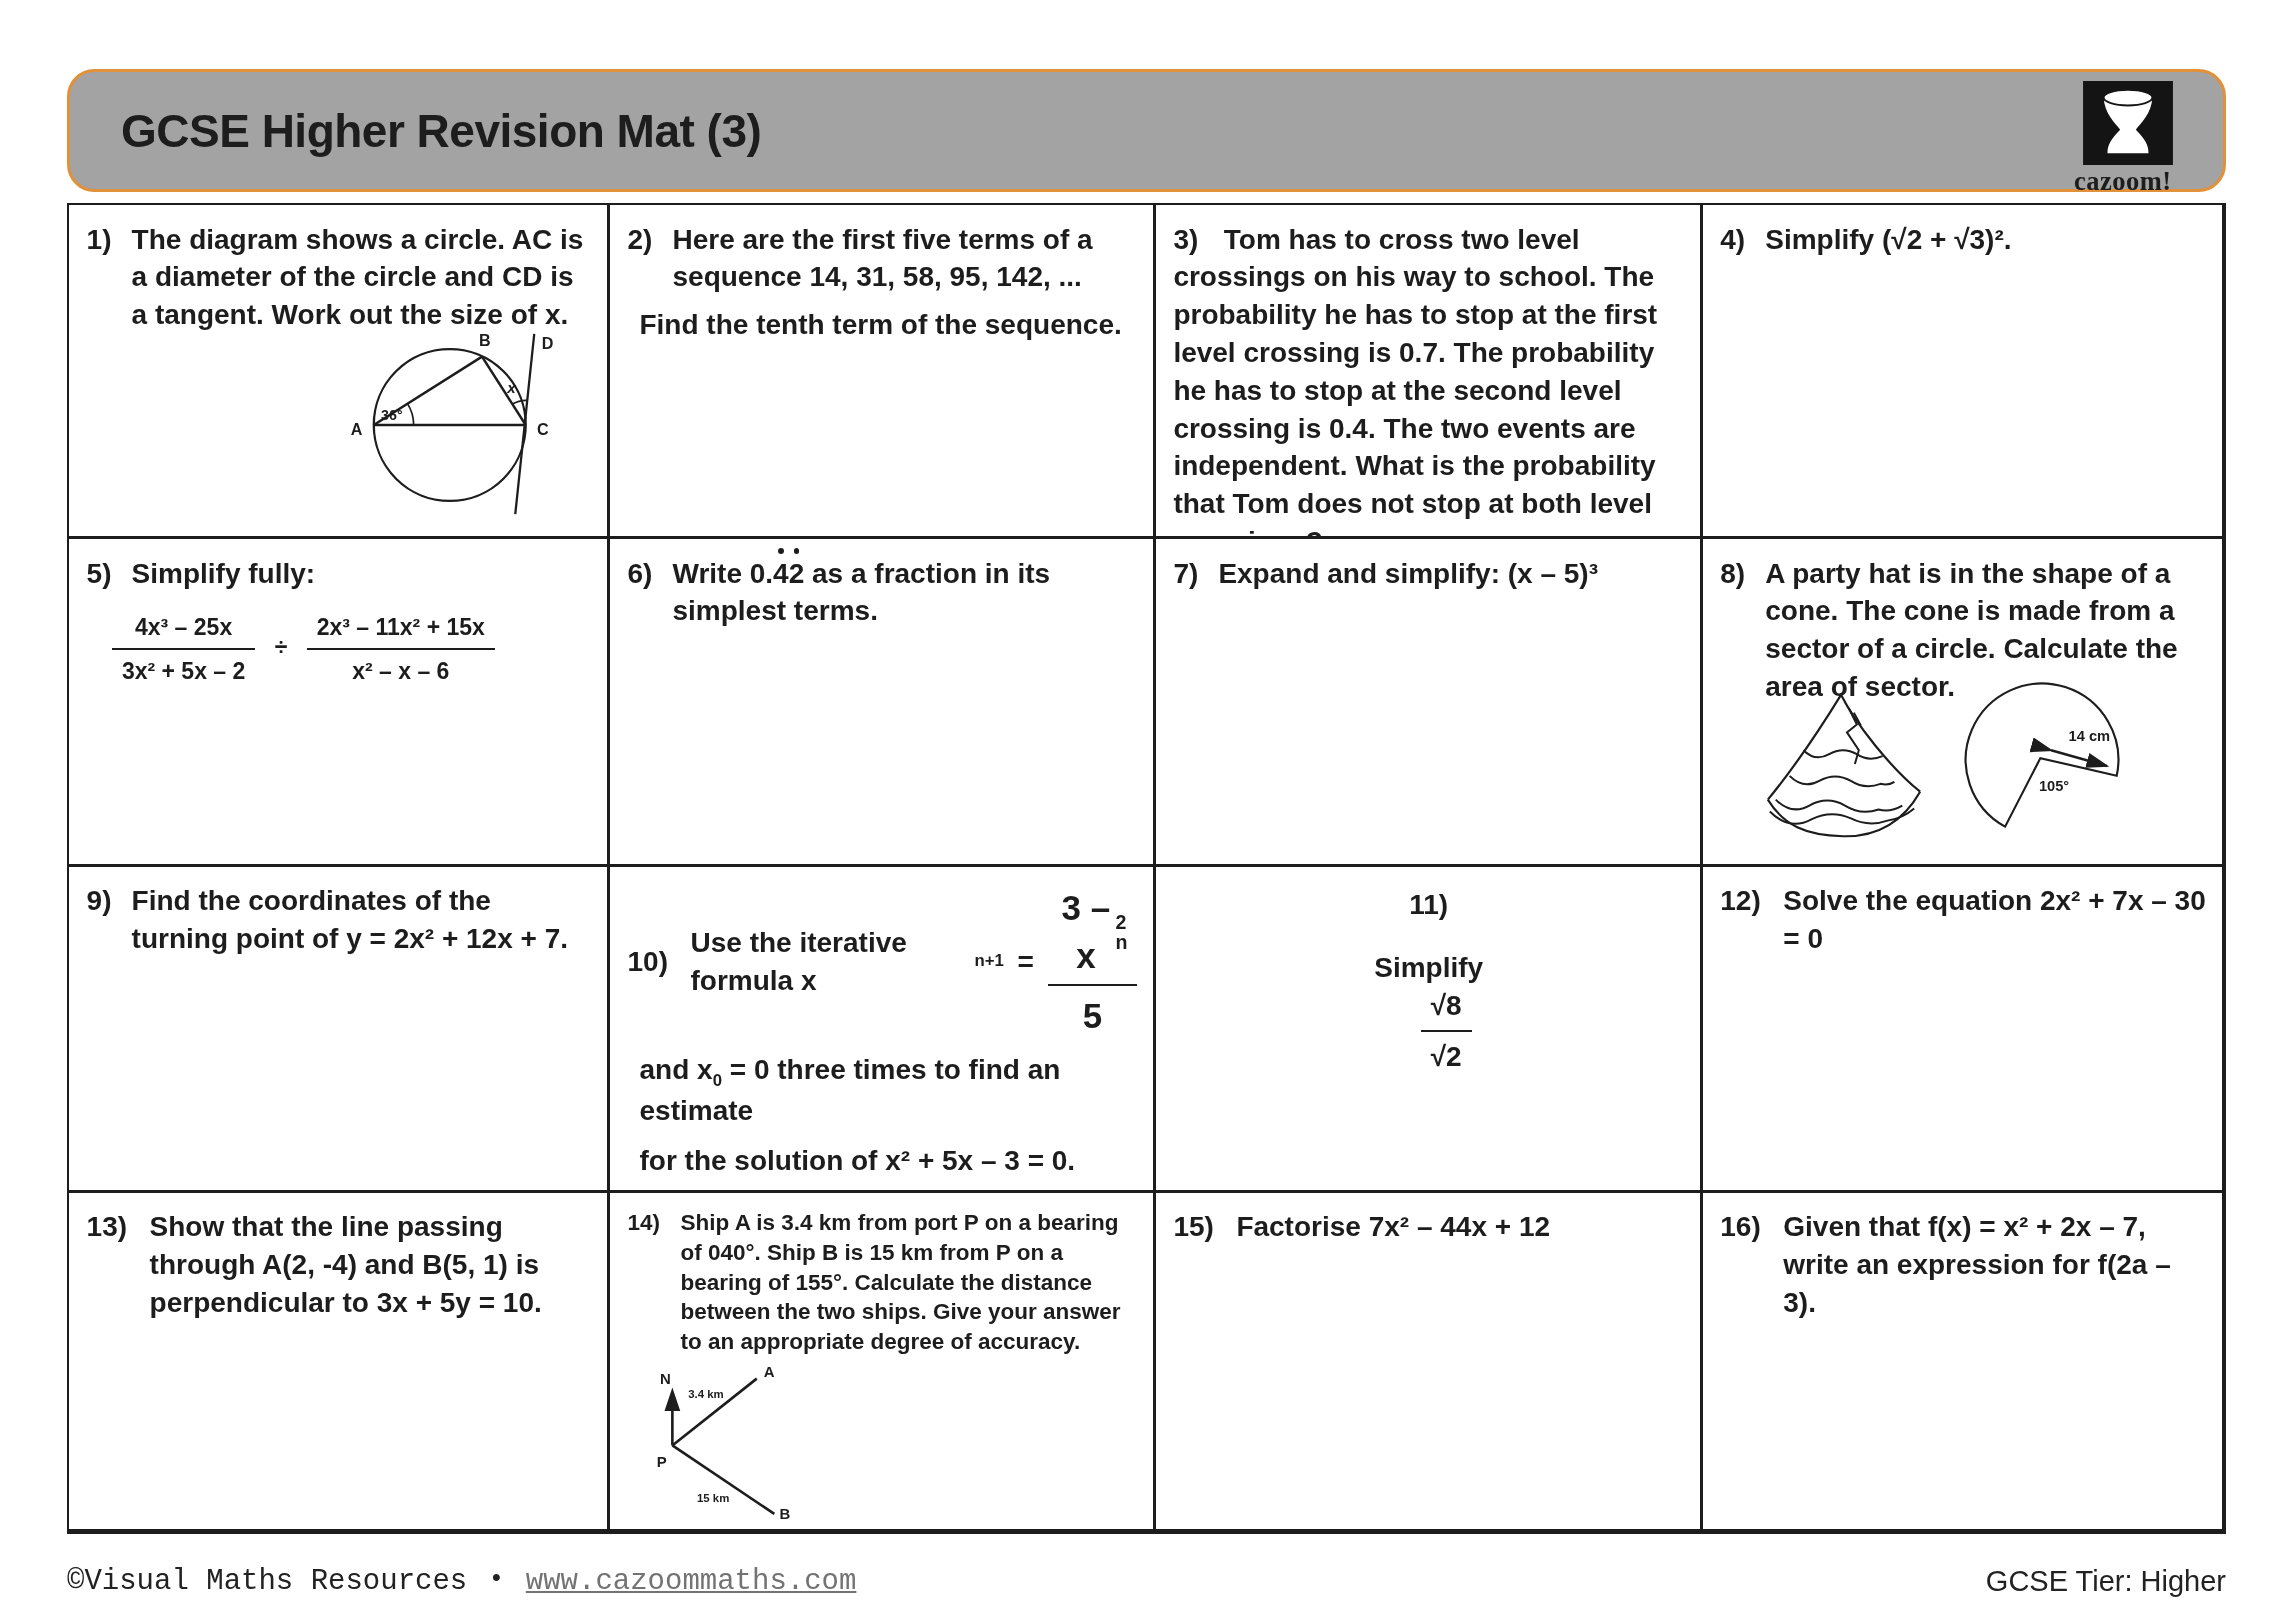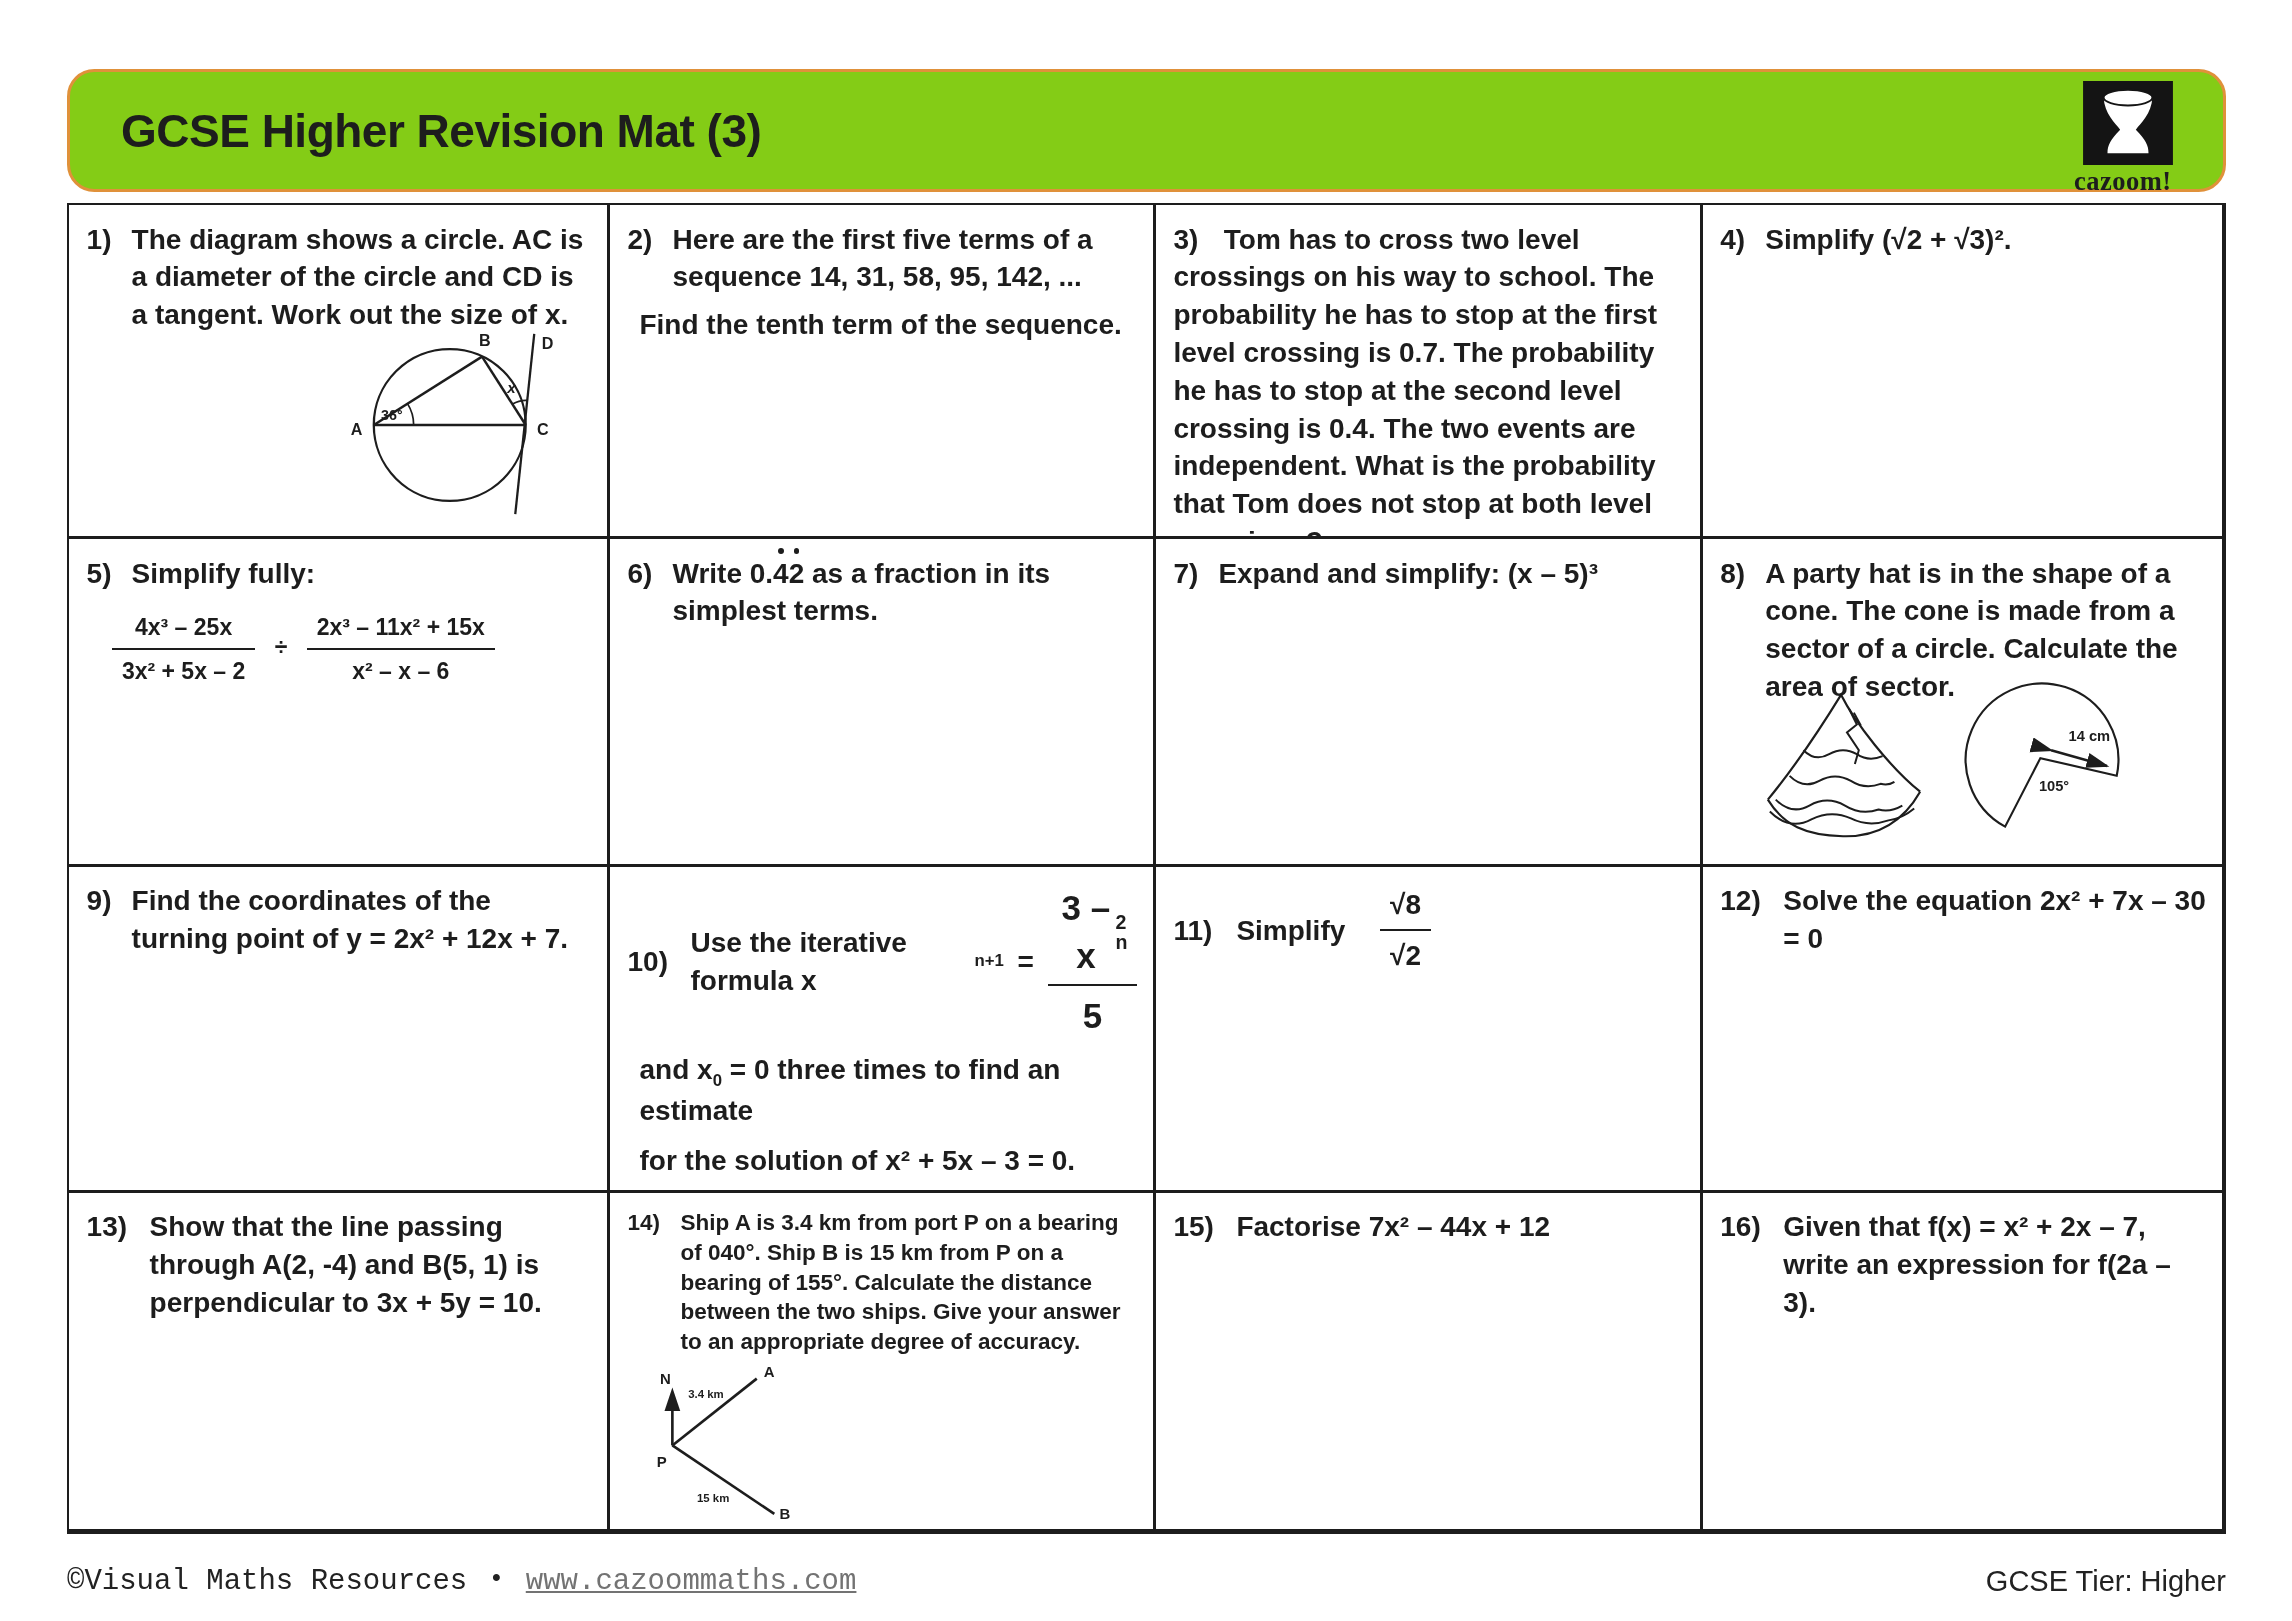--- a/index.html
+++ b/index.html
@@ -1,21 +1,21 @@
 <!DOCTYPE html>
 <html><head>
 <meta charset="utf-8">
 <style>
   * { margin:0; padding:0; box-sizing:border-box; }
   html,body { width:2293px; height:1621px; background:#ffffff; }
   body { position:relative; font-family:"Liberation Sans", sans-serif; color:#1d1d1d; }
 
   
   .header { position:absolute; left:67px; top:69px; width:2159px; height:123px;
-            background:#84cc16; border:3.9px solid #e0913a; border-radius:27.4px; }
+            background:#a3a3a3; border:3.9px solid #e0913a; border-radius:27.4px; }
   .title  { position:absolute; left:51px; top:0; height:100%; display:flex; align-items:center;
             font-size:46px; font-weight:bold; letter-spacing:-0.5px; }
   .logo   { position:absolute; right:41px; top:8.8px; width:108px; }
   .logo svg { display:block; margin:0 auto; }
   .logo-text { font-family:"Liberation Serif", serif; font-weight:bold; font-size:26.5px;
                margin-top:1px; letter-spacing:0.5px; }
 
   
   .grid { position:absolute; left:67px; top:203px; width:2159px; height:1331px;
           background:#1d1d1d; border:2.9px solid #1d1d1d;
@@ -45,21 +45,21 @@
   .msub { font-size:0.60em; vertical-align:-0.40em; }
   .supsub { display:inline-flex; flex-direction:column; align-items:flex-start;
             font-size:0.56em; line-height:1.02; margin-left:1px; }
 
   .q10l1 { display:flex; align-items:center; margin-top:2px; }
   .q10l1 .mid { margin:0 13.7px; }
   .q10l1 .frac { font-size:35px; }
   .q10l1 .frac .fnum { display:flex; align-items:center; justify-content:center; }
   .q10 .line-block { margin-top:11.8px; }
 
-  .q11row { display:flex; align-items:center; margin-top:3.9px; }
+  .q11row { display:flex; align-items:center; margin-top:3.9px;flex-direction:column; }
   .q11row .frac { margin-left:35px; font-size:28px; }
 
   .small { font-size:22.5px; line-height:1.32; }
   .small .qn2 { flex:0 0 53px; }
 
   
   .diag { position:absolute; }
   .diag1 { right:7.8px; top:123px; width:323px; height:198px; }
   .diag8a { left:51px; top:145px; width:178px; height:165px; }
   .diag8b { left:247px; top:133px; width:214px; height:184px; }

